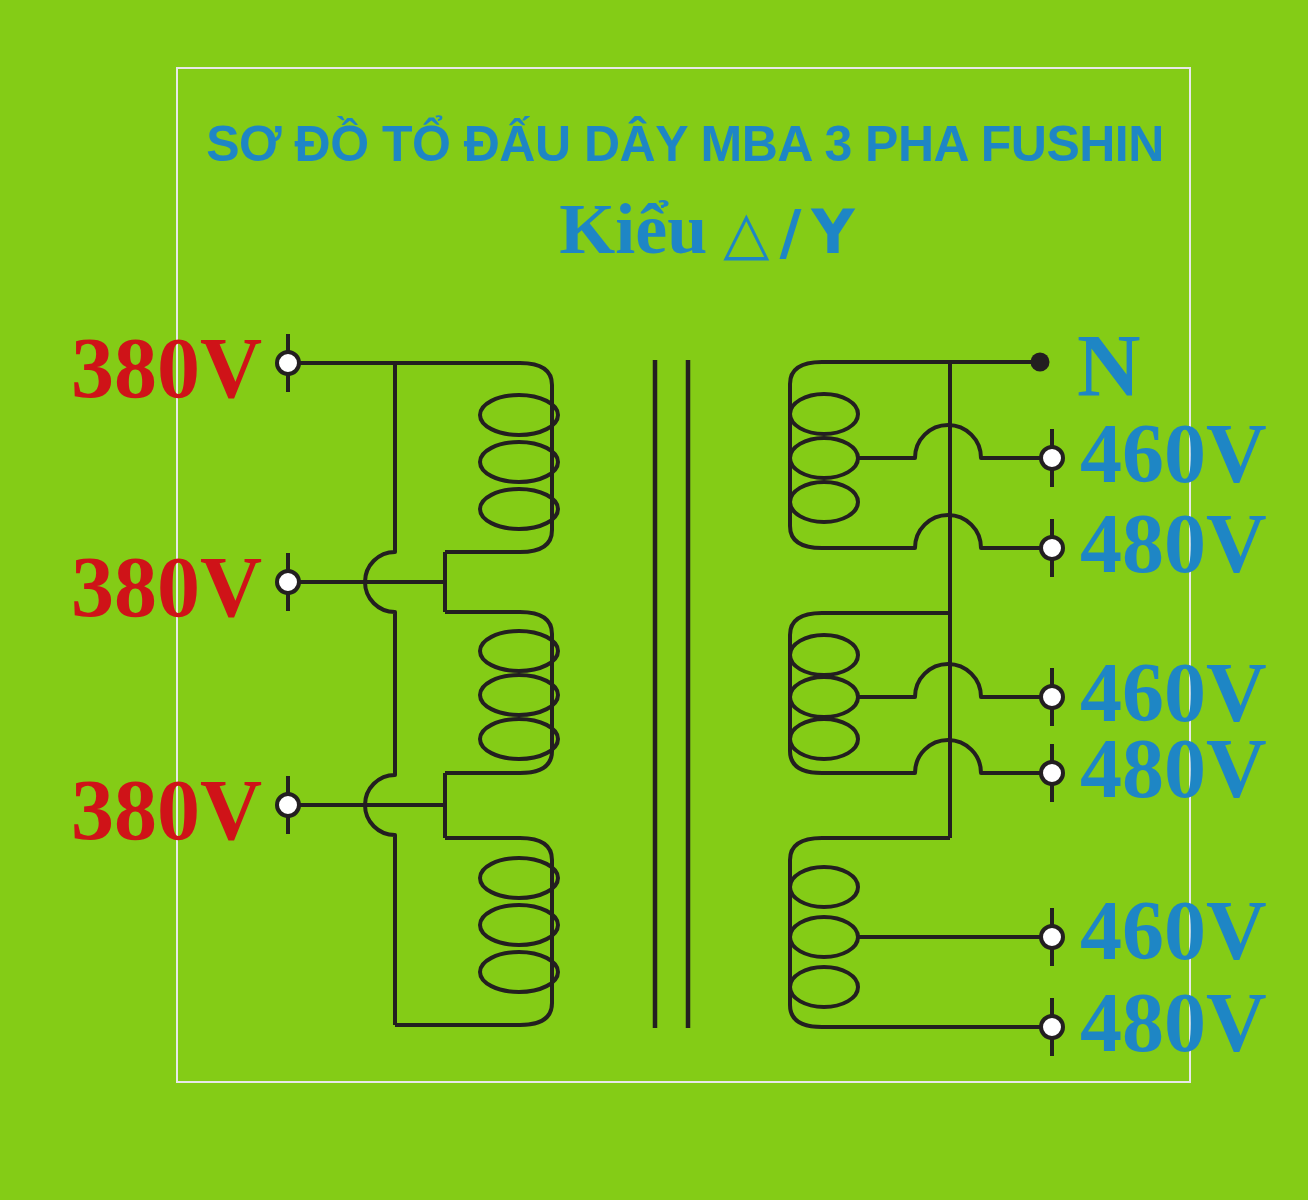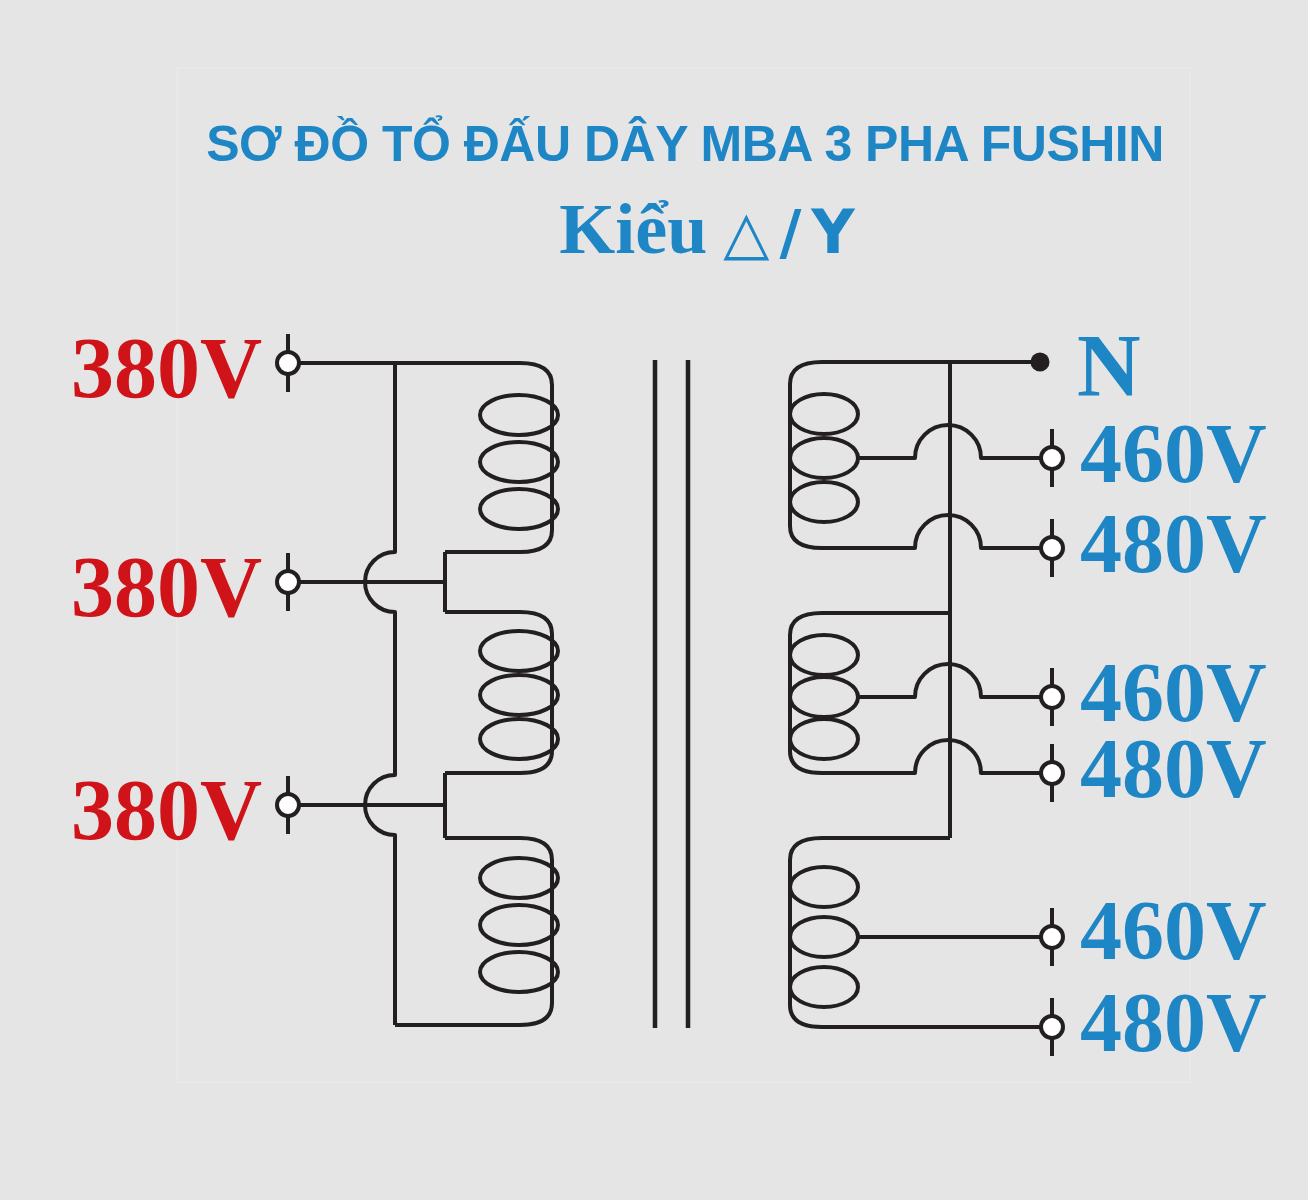--- a/index.html
+++ b/index.html
@@ -1,16 +1,16 @@
 <!DOCTYPE html>
 <html><head>
 <meta charset="utf-8">
 <style>
   html,body{margin:0;padding:0;background:#ffffff;}
-  #stage{position:relative;width:1308px;height:1200px;background:#e5e5e5;overflow:hidden;}
+  #stage{position:relative;width:1308px;height:1200px;background:#84cc16;overflow:hidden;}
   svg{display:block;}
   .title-text{font-family:"Liberation Sans","DejaVu Sans",sans-serif;font-weight:bold;font-size:50px;letter-spacing:-0.5px;}
   .subtitle-word{font-family:"Liberation Serif","DejaVu Serif",serif;font-weight:bold;font-size:72px;}
   .subtitle-symbols{font-family:"DejaVu Sans","Liberation Sans",sans-serif;font-weight:bold;font-size:60px;letter-spacing:10px;}
   .v-label{font-family:"Liberation Serif","DejaVu Serif",serif;font-weight:bold;font-size:86px;}
   .v-label-blue{font-family:"Liberation Serif","DejaVu Serif",serif;font-weight:bold;font-size:84px;}
   .n-label{font-family:"Liberation Serif","DejaVu Serif",serif;font-weight:bold;font-size:88px;}
 </style>
 </head>
 <body>

